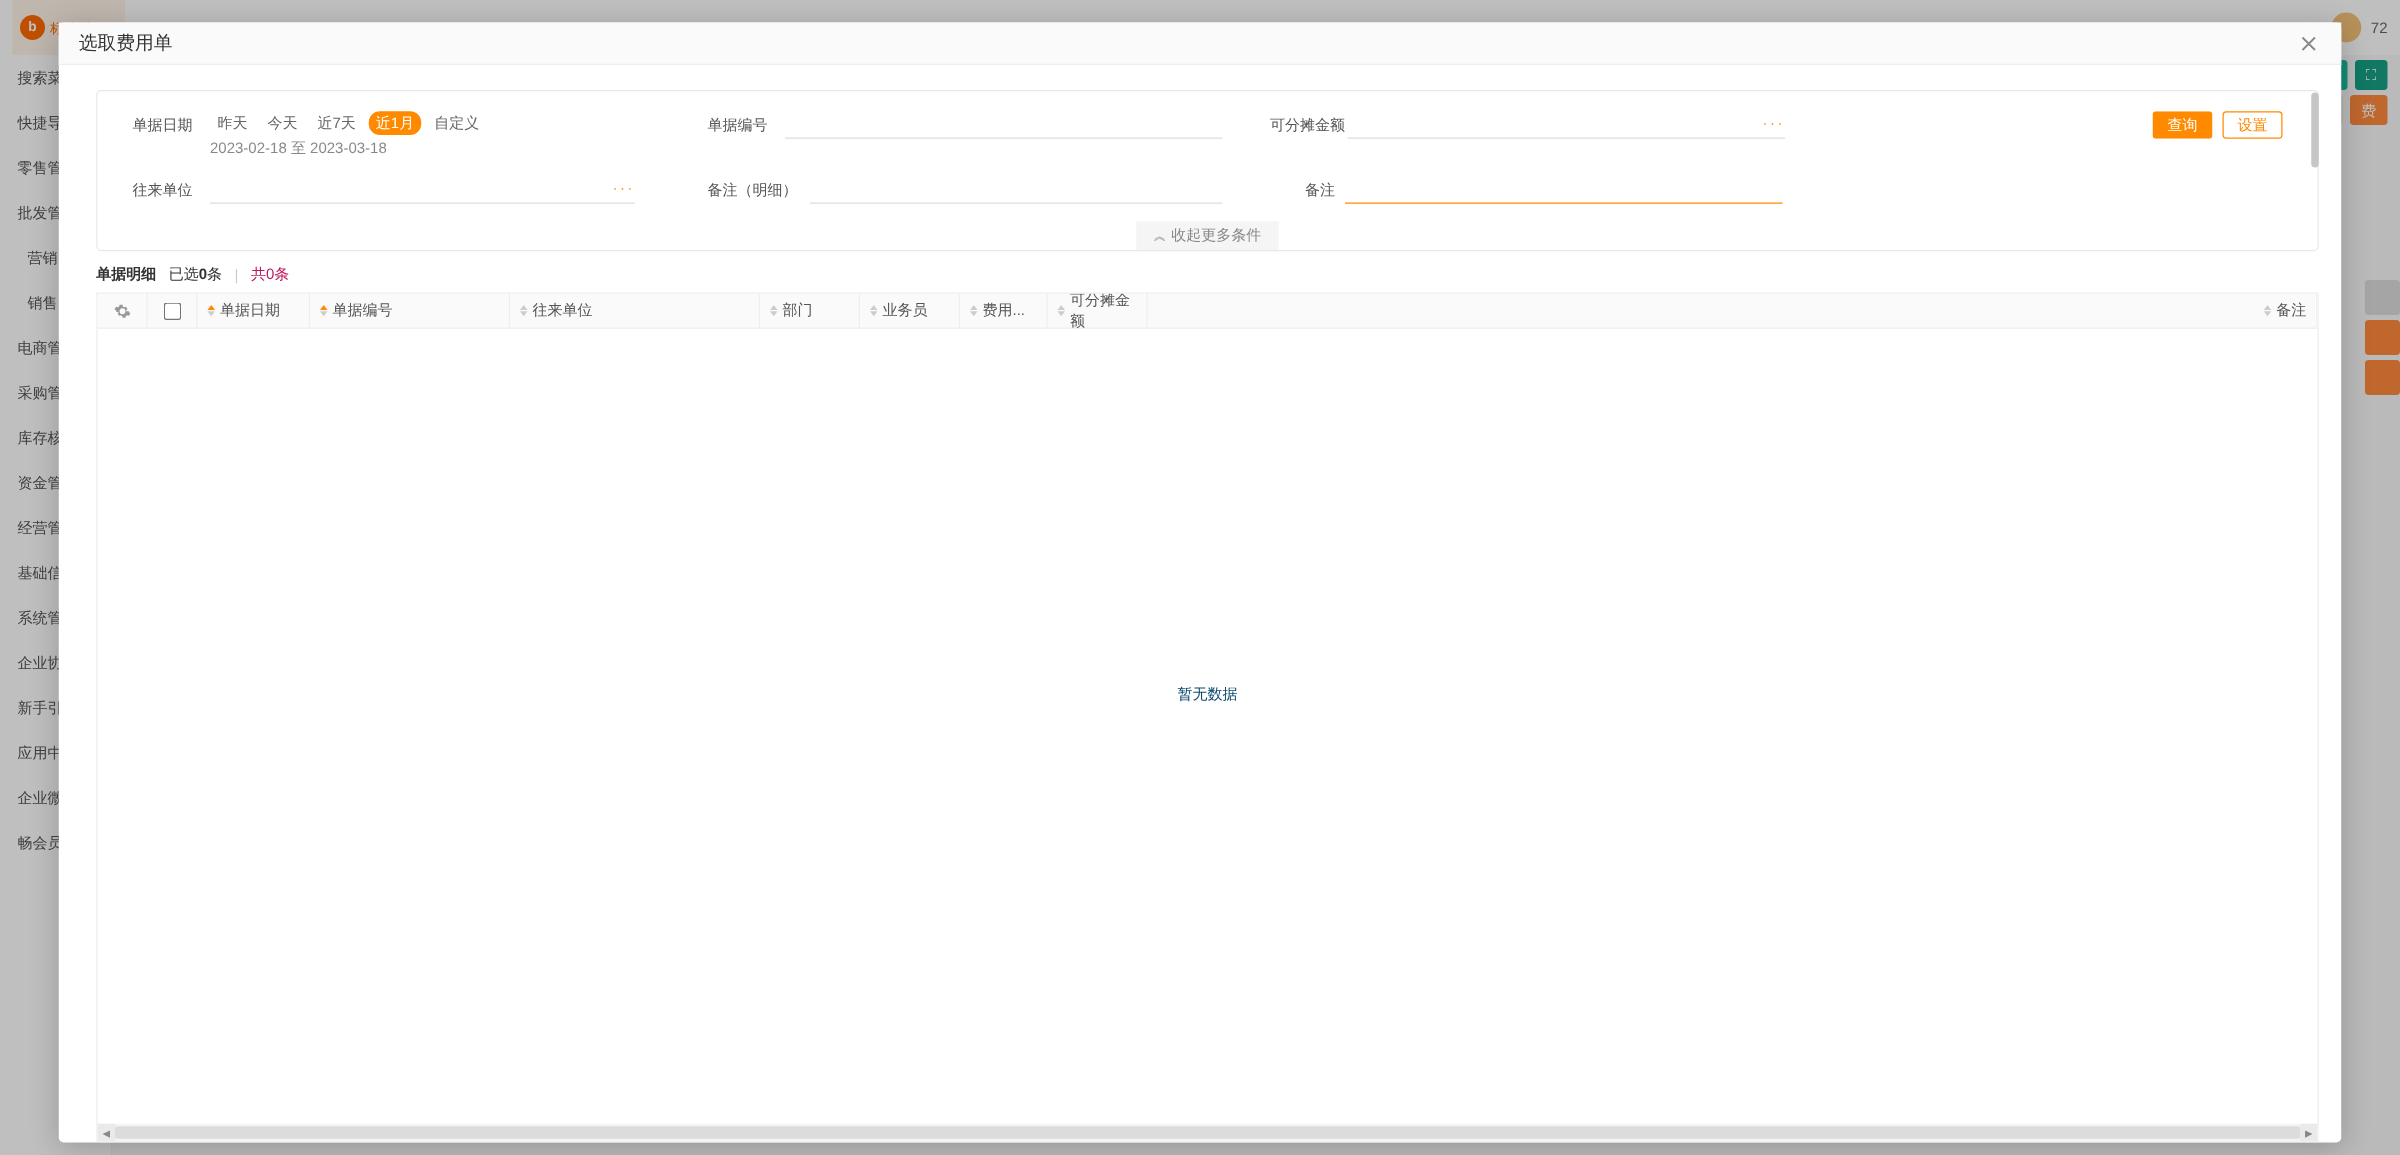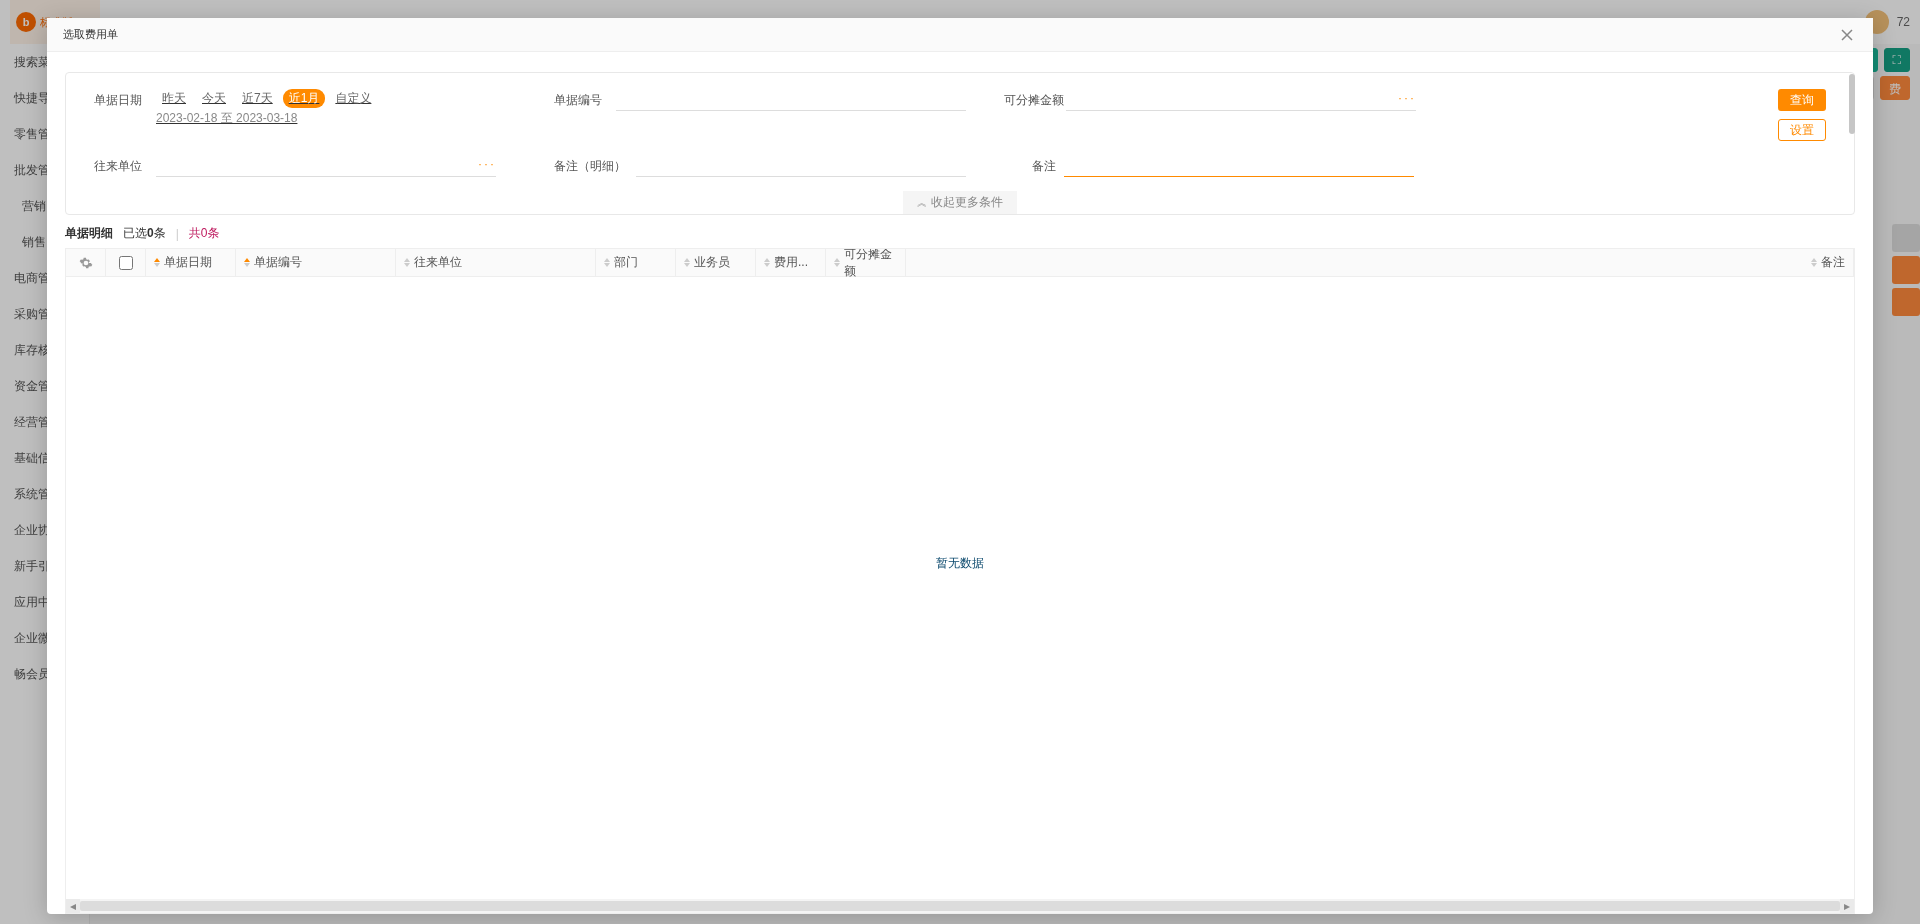--- a/index.html
+++ b/index.html
@@ -87,28 +87,28 @@
   background: #fff;
   border-radius: 4px;
   box-shadow: 0 4px 24px rgba(0,0,0,0.2);
   display:flex; flex-direction:column;
 }
 .modal-header {
   height: 34px; border-bottom: 1px solid #eee;
   display:flex; align-items:center; padding: 0 16px;
   background:#fafafa;
 }
-.modal-title { font-size: 11px; color:#333; }
+.modal-title { font-size: 15px; color:#333; }
 .modal-close {
   margin-left:auto; width:20px; height:20px;
   display:flex;align-items:center;justify-content:center;
   color:#888; cursor:pointer;
 }
 .modal-body {
-  flex:1; padding: 20px 16px 0 16px; overflow:hidden;
+  flex:1; padding: 20px 16px 0 28px; overflow:hidden;
   display:flex; flex-direction:column;
 }
 .modal-scroll-wrap {
   position:relative; flex:1; overflow:hidden;
   display:flex; flex-direction:column;
 }
 .modal-scrollbar {
   position:absolute; right:0; top:0; bottom:0; width:10px;
 }
 .modal-scrollbar-thumb {
@@ -140,32 +140,32 @@
 .filter-field.highlight { border-bottom-color:#ff8a00; }
 .filter-field input {
   border:none; outline:none; width:100%; height:100%; font-size:12px;
   background:transparent;
 }
 .field-more {
   position:absolute; right:0; top:2px; color:#ff8a00; letter-spacing:2px;
   cursor:pointer;
 }
 .date-opts {
-  display:flex; flex-direction:column;text-decoration:underline;
+  display:flex; flex-direction:column;
 }
 .date-tags {
   display:flex; align-items:center; gap:4px;
 }
 .date-tag {
   padding: 1px 6px; color:#666; cursor:pointer; border-radius:9px;
 }
 .date-tag.active { background:#ff8a00; color:#fff; }
 .date-range { color:#888; margin-top:2px; }
 .action-col {
-  display:flex; flex-direction:column; gap:8px; margin-left:auto;
+  display:flex; flex-direction:row; gap:8px; margin-left:auto;
 }
 .btn {
   min-width: 48px; height:22px; border-radius:3px; border:1px solid transparent;
   display:flex;align-items:center;justify-content:center; cursor:pointer;
   font-size:12px;
 }
 .btn.primary { background:#ff8a00; color:#fff; }
 .btn.ghost { background:#fff; color:#ff8a00; border-color:#ff8a00; }
 .collapse-bar {
   text-align:center; margin: 0 -28px;

